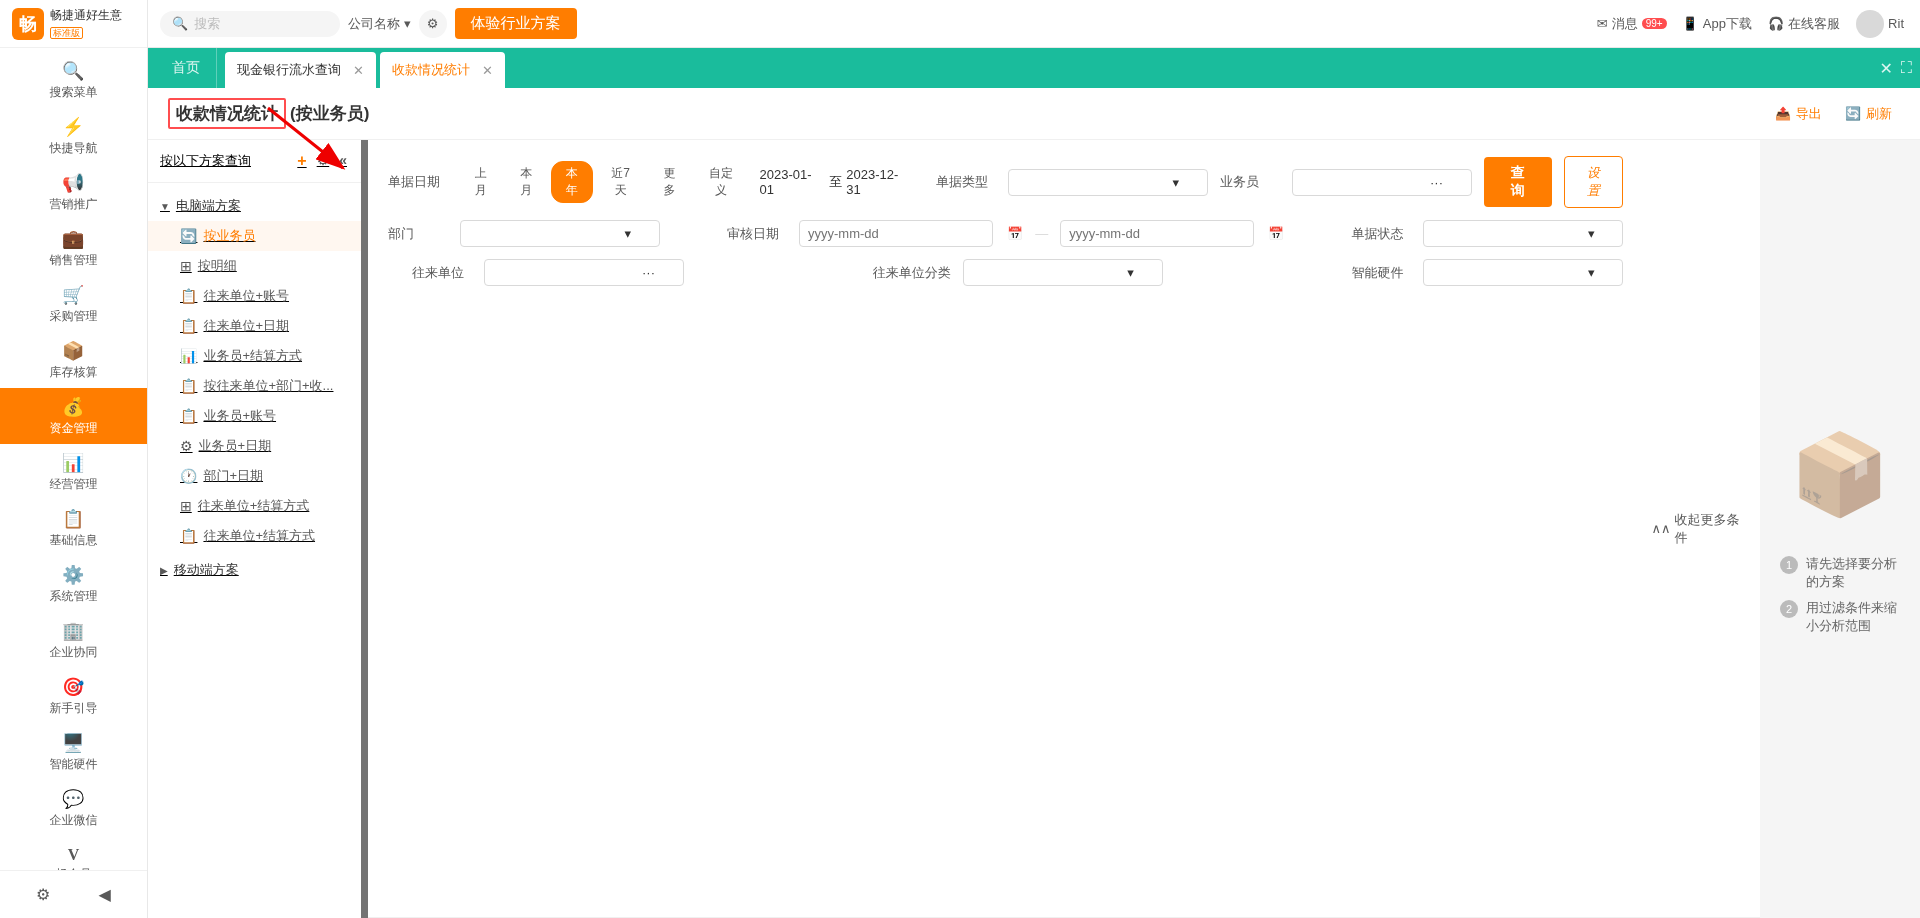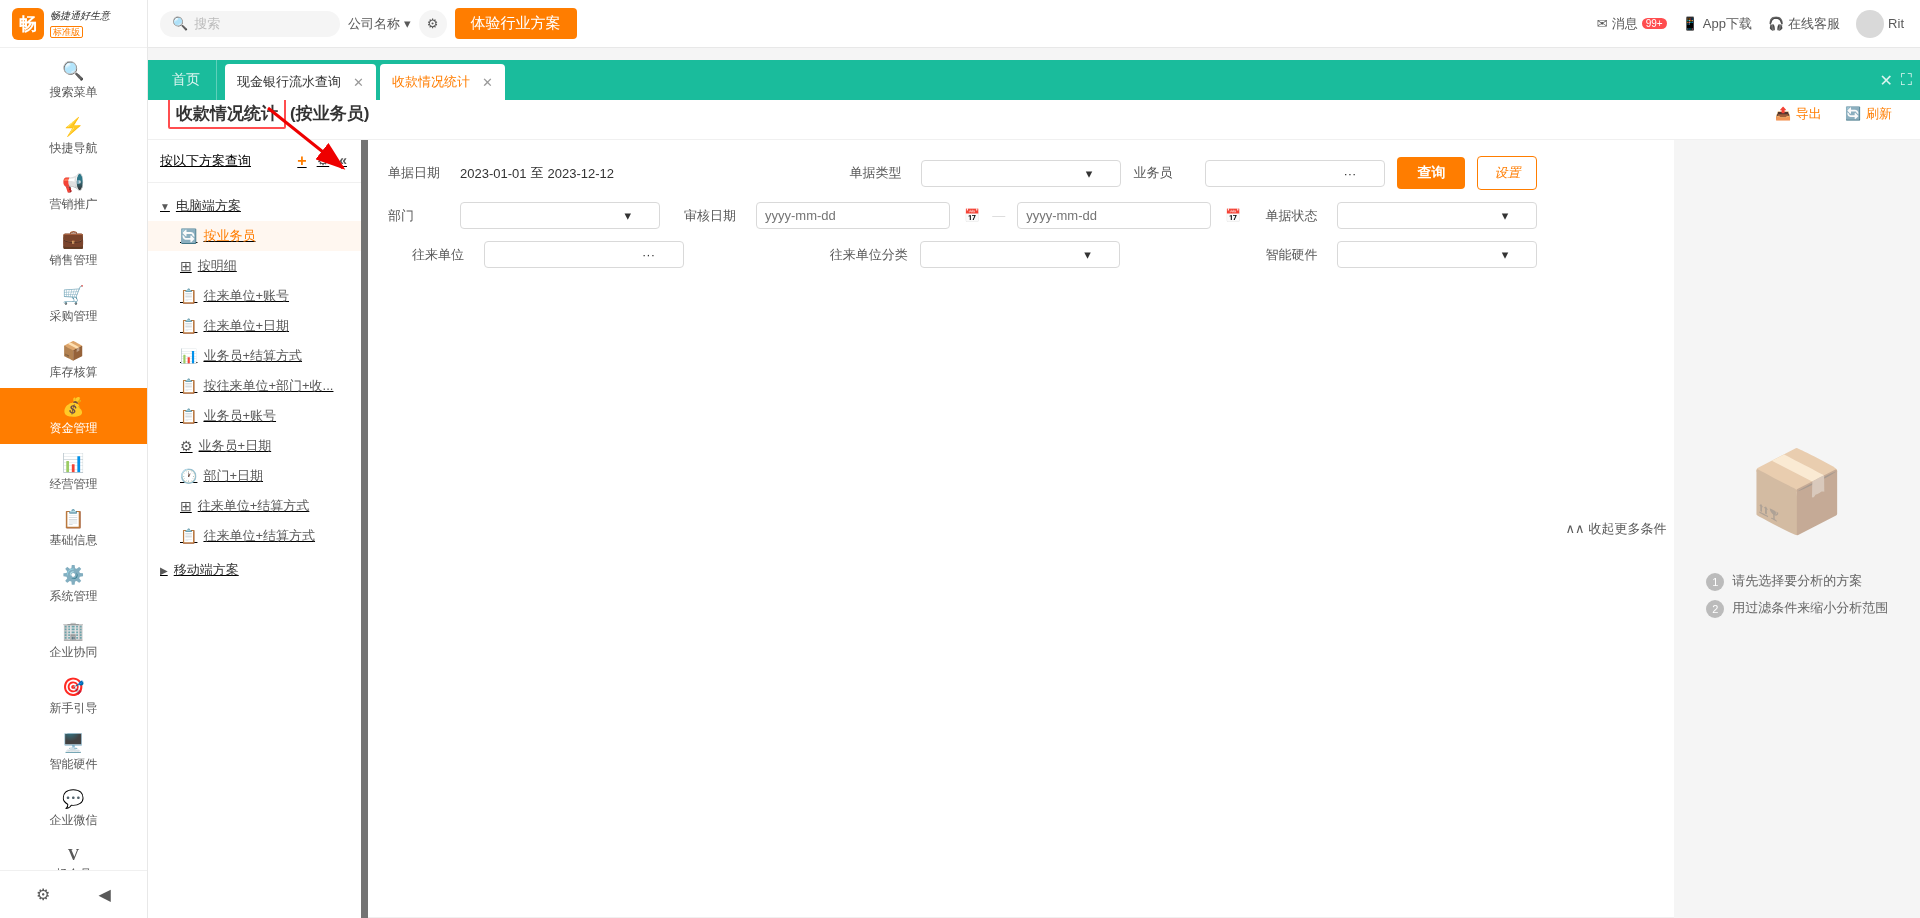--- a/index.html
+++ b/index.html
@@ -52,21 +52,21 @@
       background: #ff7d00; color: #fff; border: none; border-radius: 4px;
       padding: 6px 16px; cursor: pointer; font-size: 15px; white-space: nowrap;
     }
     .topbar-right { display: flex; align-items: center; gap: 16px; padding: 0 16px; }
     .topbar-right-item { display: flex; align-items: center; gap: 4px; cursor: pointer; color: #595959; font-size: 13px; }
     .badge { background: #ff4d4f; color: #fff; border-radius: 8px; padding: 0 4px; font-size: 10px; min-width: 18px; text-align: center; }
     .user-avatar { width: 28px; height: 28px; border-radius: 50%; background: #d9d9d9; }
 
     
     .tabbar {
-      position: fixed; left: 148px; top: 60px; right: 0; height: 40px;
+      position: fixed; left: 148px; top: 48px; right: 0; height: 40px;
       background: #1abc9c; display: flex; align-items: center; z-index: 98;
       padding: 0 8px; gap: 0;
     }
     .tab-home {
       padding: 0 16px; height: 40px; display: flex; align-items: center;
       color: rgba(255,255,255,0.85); cursor: pointer; font-size: 14px; border-right: 1px solid rgba(255,255,255,0.3);
     }
     .tab-item {
       padding: 0 12px; height: 36px; display: flex; align-items: center; gap: 8px;
       background: #fff; border-radius: 4px 4px 0 0; cursor: pointer; font-size: 13px;
@@ -171,21 +171,21 @@
     ::-webkit-scrollbar-track { background: #f0f0f0; }
     ::-webkit-scrollbar-thumb { background: #ccc; border-radius: 3px; }
   </style>
 </head>
 <body>
 
 <div class="sidebar">
   <div class="sidebar-logo">
     <div class="logo-icon">畅</div>
     <div>
-      <div style="font-size:10px;color:#333;font-style:italic;">畅捷通好生意</div>
+      <div style="font-size:12px;color:#333;">畅捷通好生意</div>
       <span class="logo-badge">标准版</span>
     </div>
   </div>
   <div class="sidebar-nav">
     <div class="sidebar-item">
       <span class="icon">🔍</span>
       <span>搜索菜单</span>
     </div>
     <div class="sidebar-item">
       <span class="icon">⚡</span>
@@ -397,24 +397,32 @@
         </div>
       </div>
     </div>
 
     <div style="flex:1;display:flex;overflow:hidden;position:relative;">
 
       <div class="filter-panel">
 
         <div class="filter-row">
           <span class="filter-label">单据日期</span>
+          <div class="date-btns">
+            <button class="date-btn">上月</button>
+            <button class="date-btn">本月</button>
+            <button class="date-btn active">本年</button>
+            <button class="date-btn">近7天</button>
+            <button class="date-btn">更多</button>
+            <button class="date-btn">自定义</button>
+          </div>
           <div class="date-range">
             <span>2023-01-01</span>
             <span> 至 </span>
-            <span>2023-12-12</span>
+            <span>2023-12-31</span>
           </div>
           <span style="flex:1;"></span>
           <span class="filter-label">单据类型</span>
           <div class="filter-select" style="min-width:200px;">
             <span></span>
             <span>▾</span>
           </div>
           <span class="filter-label">业务员</span>
           <div class="filter-select" style="min-width:180px;">
             <span></span>

